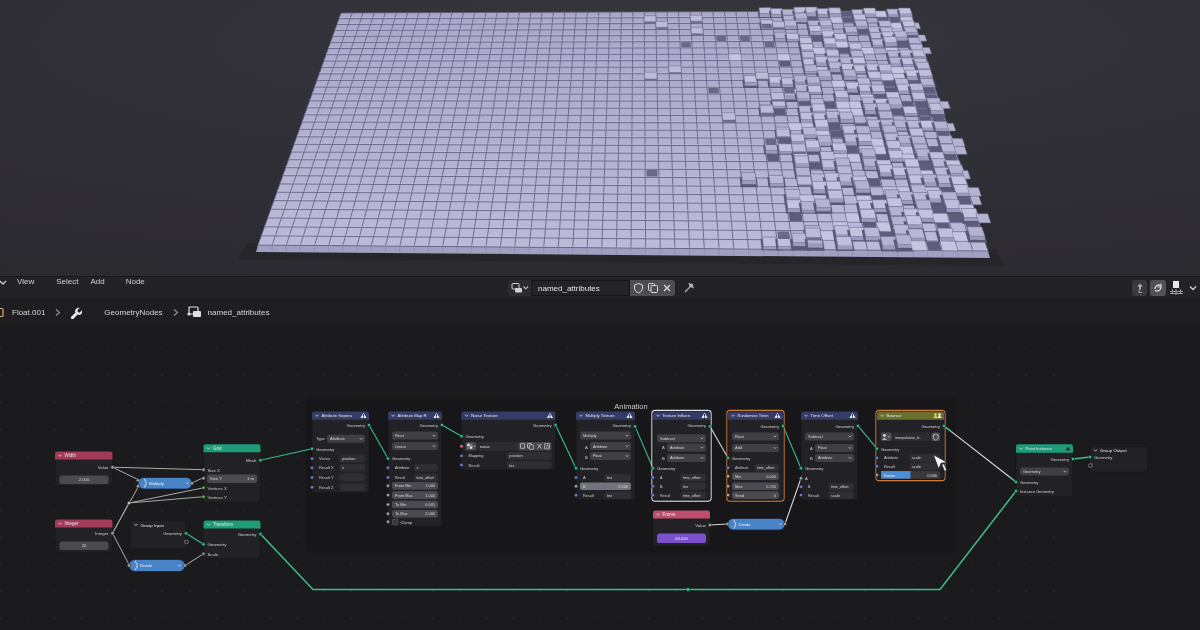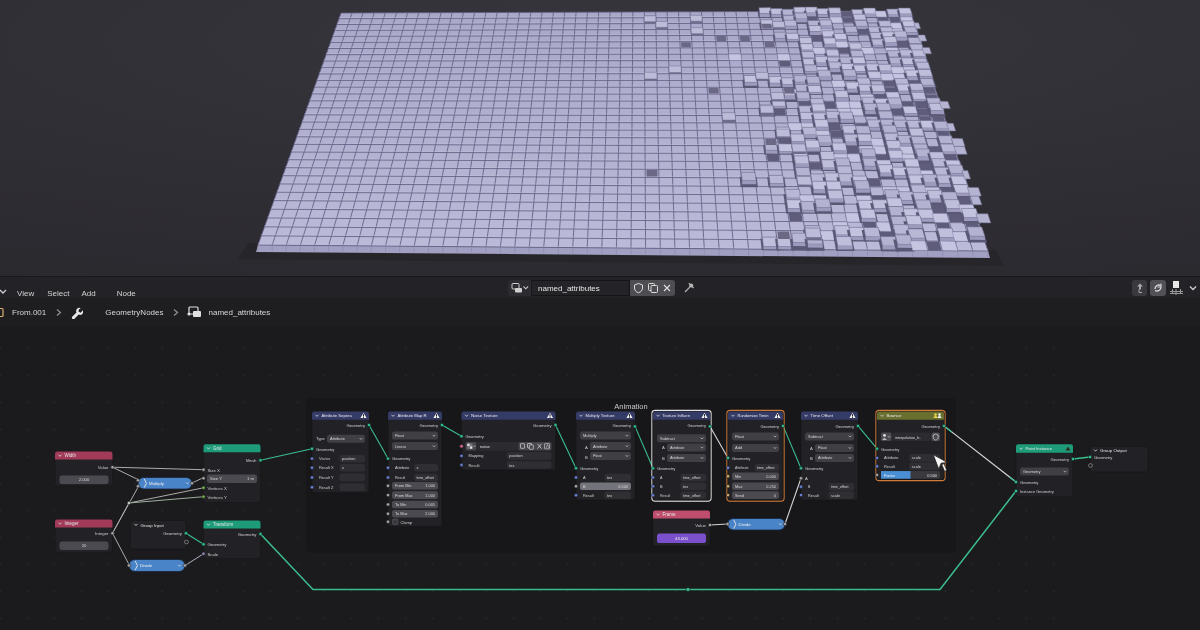--- a/index.html
+++ b/index.html
@@ -1,16 +1,16 @@
 <!DOCTYPE html>
 <html><head><meta charset="utf-8"><style>
 *{margin:0;padding:0;box-sizing:border-box}
 body{width:1200px;height:630px;overflow:hidden;font-family:"Liberation Sans",sans-serif;background:#1b1b1d;position:relative;-webkit-font-smoothing:antialiased}
 .vp{position:absolute;left:0;top:0;width:1200px;height:276px;background:radial-gradient(120% 100% at 56% 15%,#37363c 0%,#312f36 50%,#2a292e 100%)}
-.hdr{position:absolute;left:0;top:276px;width:1200px;height:22px;background:#232327;border-top:1px solid #191919;display:flex;align-items:flex-end;color:#d2d2d2;font-size:8px}
+.hdr{position:absolute;left:0;top:276px;width:1200px;height:22px;background:#232327;border-top:1px solid #191919;display:flex;align-items:flex-start;color:#d2d2d2;font-size:8px}
 .crumb{position:absolute;left:0;top:298px;width:1200px;height:28px;background:#1e1e20;display:flex;align-items:center;color:#d8d8d8;font-size:8px}
 .ed{position:absolute;left:0;top:326px;width:1071px;height:304px;background-color:#1b1b1d;background-image:radial-gradient(circle,#252528 0.9px,rgba(0,0,0,0) 1.15px);background-size:27px 27px;background-position:14px 9px}
 </style></head>
 <body>
 <div class="vp">
     <div style="filter:blur(0.45px)">
       <svg width="1200" height="276" viewBox="0 0 1200 276" style="position:absolute;left:0;top:0">
         <defs>
           <linearGradient id="slg" x1="0" y1="0" x2="0" y2="1">
             <stop offset="0" stop-color="#a9a8c9"></stop>
@@ -797,21 +797,21 @@
         <polygon points="967.3,187.4 978.4,187.4 981.3,196.1 970.1,196.0" fill="#b4b3d2" stroke="#6f6d8a" stroke-width="0.5"></polygon>
         <polygon points="913.8,22.8 918.6,22.8 920.6,28.8 915.8,28.8" fill="#b4b3d2" stroke="#6f6d8a" stroke-width="0.5"></polygon>
       </svg>
     </div>
   </div>
 <div class="hdr">
   <svg width="14" height="12" style="margin-left:-4px">
       <path d="M4 4l3 3 3-3" stroke="#cfcfcf" stroke-width="1.3" fill="none"></path>
     </svg>
   <span style="margin-left:7px">View</span>
-  <span style="margin-left:13px">Select</span>
+  <span style="margin-left:22px">Select</span>
   <span style="margin-left:12px">Add</span>
   <span style="margin-left:21px">Node</span>
   <div style="position:absolute;left:508px;top:3px;height:16px;display:flex;align-items:stretch">
     <div style="background:#2c2c30;border-radius:3px 0 0 3px;width:24px;display:flex;align-items:center;justify-content:center;border-right:1px solid #1a1a1a">
       <svg width="18" height="12">
           <rect x="1" y="1.5" width="7" height="5.5" rx="1" fill="none" stroke="#d0d0d0" stroke-width="1"></rect>
           <rect x="4" y="6" width="7" height="4.5" rx="1" fill="#d0d0d0"></rect>
           <path d="M12.5 4.5l2.3 2.3 2.3-2.3" stroke="#c0c0c0" stroke-width="1.1" fill="none"></path>
         </svg>
     </div>
@@ -853,21 +853,21 @@
       </svg>
     <svg width="10" height="10">
         <path d="M2 3.5l3 3 3-3" stroke="#cfcfcf" stroke-width="1.3" fill="none"></path>
       </svg>
   </div>
 </div>
 <div class="crumb">
   <svg width="8" height="11" style="margin-left:-2px">
       <rect x="-3" y="1.5" width="8" height="8" rx="1" fill="none" stroke="#d8b078" stroke-width="1.2"></rect>
     </svg>
-  <span style="margin-left:6px">From.001</span>
+  <span style="margin-left:6px">Float.001</span>
   <svg width="8" height="9" style="margin-left:9px">
       <path d="M2 1.5l3.5 3L2 7.5" stroke="#909090" stroke-width="1.2" fill="none"></path>
     </svg>
   <svg width="13" height="13" style="margin-left:7px">
       <path d="M10.8 2.2a3.2 3.2 0 0 0-4.3 4.3L2.2 10.8a1.5 1.5 0 0 0 2.1 2.1l4.3-4.3a3.2 3.2 0 0 0 4.3-4.3L10.6 6.7 8.4 5.6 9 3.3Z" fill="#e8e8e8"></path>
     </svg>
   <span style="margin-left:22px">GeometryNodes</span>
   <svg width="8" height="9" style="margin-left:9px">
       <path d="M2 1.5l3.5 3L2 7.5" stroke="#909090" stroke-width="1.2" fill="none"></path>
     </svg>

